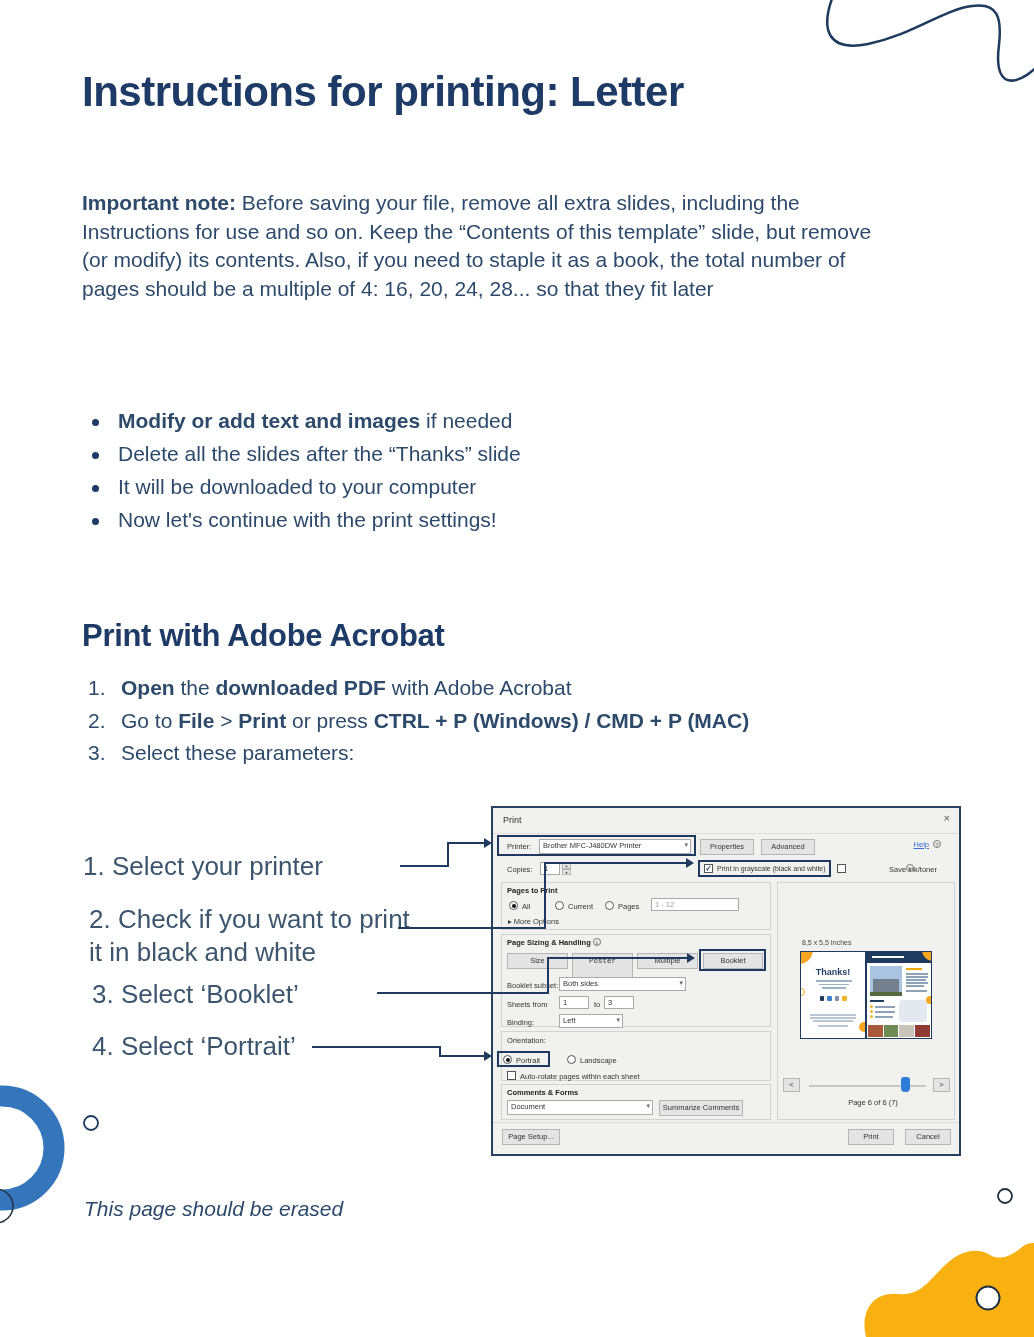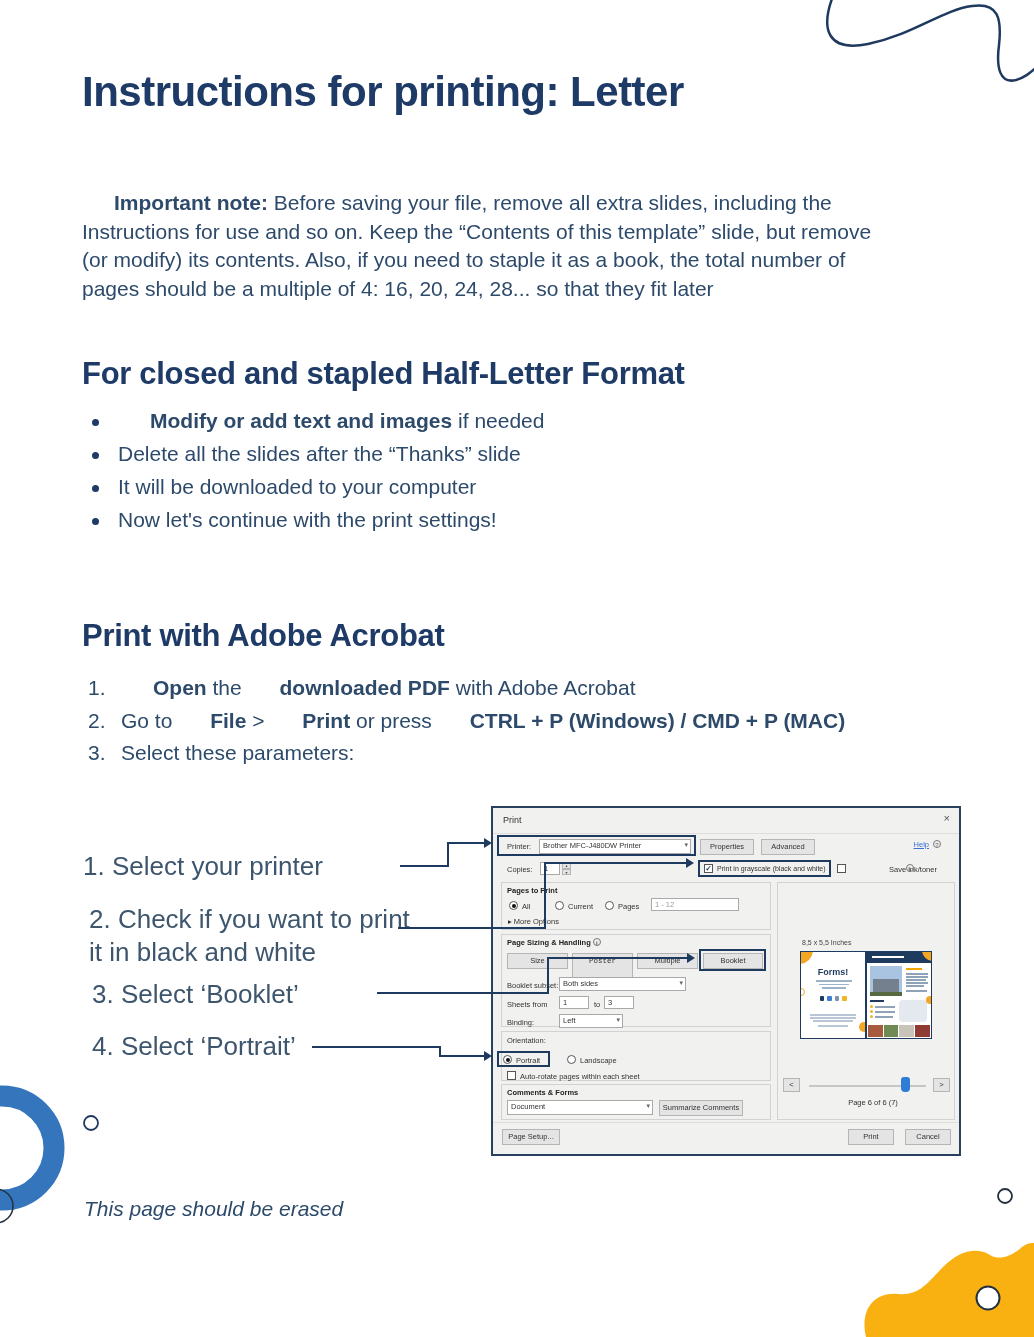--- a/index.html
+++ b/index.html
@@ -8,21 +8,21 @@
   svg.layer{position:absolute;left:0;top:0;pointer-events:none;}
   #decor{z-index:1;}
   #connectors{z-index:6;}
   .content{position:absolute;z-index:2;left:0;top:0;width:100%;height:100%;}
 
   .title{position:absolute;left:82px;top:68px;font-size:42px;font-weight:800;
          color:#1e3a66;letter-spacing:-0.5px;}
   .note{position:absolute;left:82px;top:168px;width:812px;font-size:21px;line-height:28.5px;color:#2d4a6b;}
   .h2{position:absolute;left:82px;font-size:31px;font-weight:800;color:#1e3a66;letter-spacing:-0.3px;}
   .h2.hl{top:356px;} .h2.ac{top:618px;}
-  .b{font-weight:bold;margin-left:32px;}
+  .b{font-weight:bold;}
 
   .bullets{position:absolute;left:92px;top:409px;width:760px;}
   .bullet{display:flex;align-items:flex-start;height:33px;font-size:21px;color:#2d4a6b;}
   .dot{width:7px;height:7px;border-radius:50%;background:#1e3a66;margin:10px 19px 0 0;flex:none;}
 
   .steps{position:absolute;left:88px;top:676px;width:800px;}
   .step{display:flex;height:32.5px;font-size:21px;color:#2d4a6b;}
   .stepnum{width:24px;margin-right:9px;flex:none;}
 
   .callout{position:absolute;font-size:26px;line-height:33px;color:#3d566e;z-index:2;}
@@ -92,21 +92,20 @@
     <path d="M 866,1337 C 860,1312 872,1292 898,1294 C 920,1296 928,1282 944,1266 C 958,1252 976,1246 990,1255 C 1000,1261 1012,1256 1022,1247 C 1028,1242 1034,1243 1034,1243 L 1034,1337 Z" fill="#f9b112"></path>
     <circle cx="988" cy="1298" r="11.5" fill="#ffffff" stroke="#22303f" stroke-width="2"></circle>
     <circle cx="1005" cy="1196" r="7" fill="none" stroke="#22303f" stroke-width="1.8"></circle>
   </svg>
 
   <div class="content">
     <div class="title">Instructions for printing: Letter</div>
 
     <p class="note"><span class="b">Important note:</span><span> Before saving your file, remove all extra slides, including the Instructions for use and so on. Keep the “Contents of this template” slide, but remove (or modify) its contents. Also, if you need to staple it as a book, the total number of pages should be a multiple of 4: 16, 20, 24, 28... so that they fit later</span></p>
 
-    <div class="h2 hl">For closed and stapled Half-Letter Format</div>
 
     <div class="bullets">
       <div class="bullet">
           <span class="dot"></span>
           <span><span class="b">Modify or add text and images</span><span> if needed</span></span>
         </div>
       <div class="bullet">
           <span class="dot"></span>
           <span><span>Delete all the slides after the “Thanks” slide</span></span>
         </div>
@@ -233,21 +232,21 @@
       <span class="chev">▾</span>
     </div>
     <div class="btn" style="left:166px;top:292px;width:84px;height:16px;">Summarize Comments</div>
 
     <div class="panel" style="left:284px;top:74px;width:178px;height:238px;"></div>
     <span class="abs lbl" style="left:309px;top:131px;font-size:7px;color:#444;">8,5 x 5,5 Inches</span>
 
     <div class="thumb">
       <div class="tpage">
         <div class="corner" style="left:-2px;top:-2px;width:14px;height:14px;border-radius:0 0 100% 0;"></div>
-        <div class="thanks">Forms!</div>
+        <div class="thanks">Thanks!</div>
         <div class="tline" style="left:15px;top:28px;width:36px;"></div>
         <div class="tline" style="left:18px;top:31.5px;width:30px;"></div>
         <div class="tline" style="left:21px;top:35px;width:24px;"></div>
         <div class="socrow">
           <span class="soc" style="background:#1f3a5f;"></span>
           <span class="soc" style="background:#3f7fd0;"></span>
           <span class="soc" style="background:#7e93a8;"></span>
           <span class="soc" style="background:#f0b429;"></span>
         </div>
         <div class="tline" style="left:9px;top:62px;width:46px;background:#b9c6d6;"></div>

